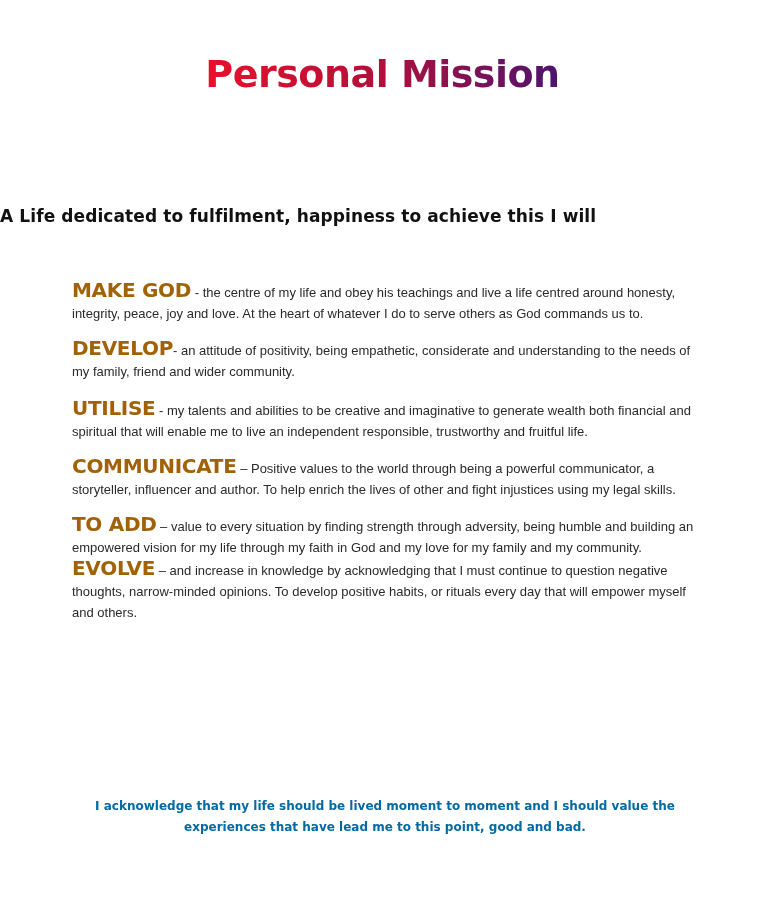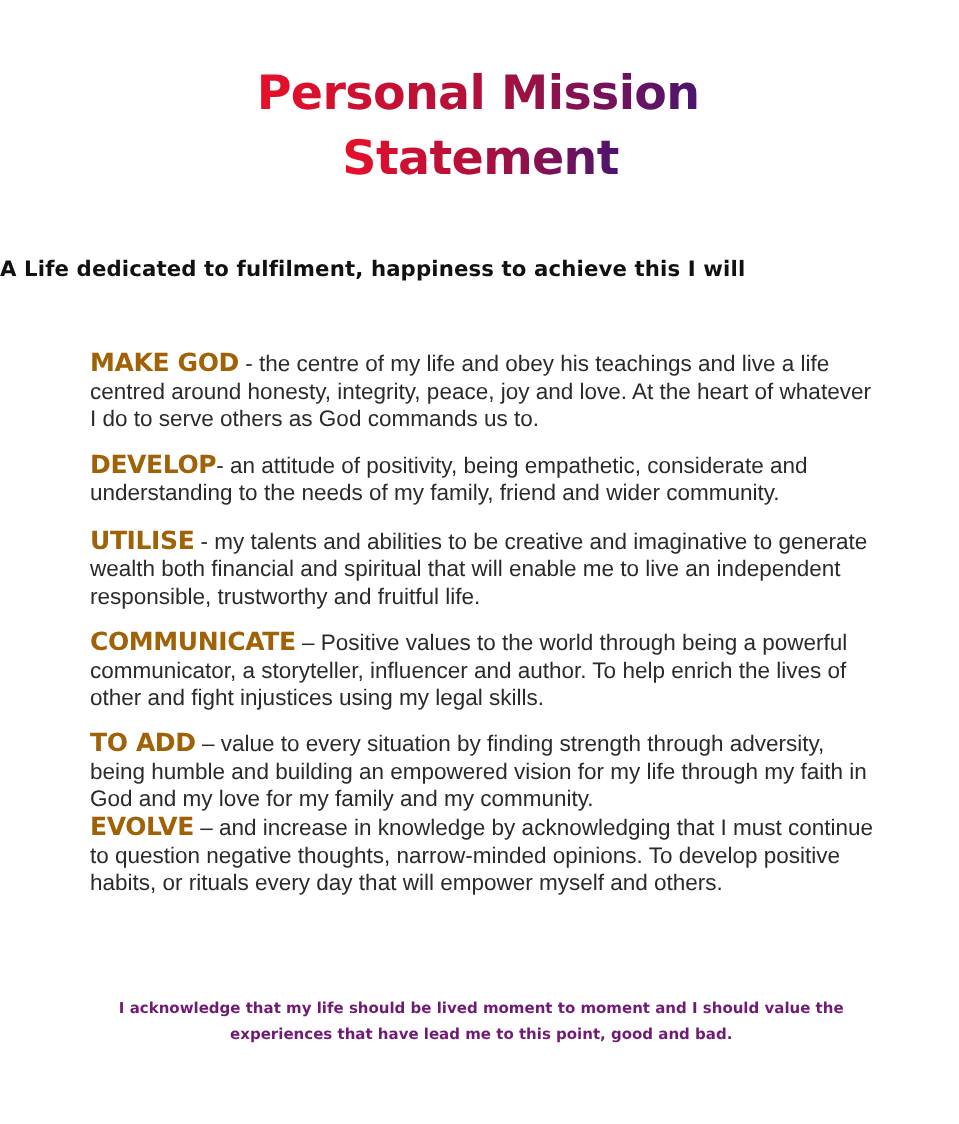--- a/index.html
+++ b/index.html
@@ -6,29 +6,28 @@
     body { width: 767px; height: 899px; position: relative; overflow: hidden; font-family: "Liberation Sans", sans-serif; color: #1a1a1a; }
     .title-block { position: absolute; left: 0; top: 48px; width: 767px; text-align: center; }
     .title-line { display: block; font-family: "DejaVu Sans", sans-serif; font-weight: bold; font-size: 38px; line-height: 52px; letter-spacing: -0.5px; }
     .grad { background: linear-gradient(90deg, #e8102a 0%, #b0103a 50%, #4b1470 100%); -webkit-background-clip: text; background-clip: text; color: transparent; }
     .title-line.l1 { margin-left: -2px; }
     .title-line.l2 { margin-left: 2px; }
     .subtitle { position: absolute; left: 0; top: 206px; width: 767px; text-align: left; font-family: "DejaVu Sans", sans-serif; font-size: 17px; font-weight: bold; color: #111; letter-spacing: 0.1px; }
     .sections { position: absolute; left: 72px; top: 280px; width: 630px; }
     .section { font-size: 13px; line-height: 21px; color: #2a2a2a; }
     .section .head { font-family: "DejaVu Sans", sans-serif; font-weight: bold; font-size: 20px; color: #a16207; letter-spacing: -0.3px; }
-    .section .body { font-family: "Liberation Sans", sans-serif; font-size: 18px; }
-    .closing { position: absolute; left: 60px; top: 796px; width: 650px; text-align: center; font-family: "DejaVu Sans", sans-serif; font-weight: bold; font-size: 12px; line-height: 21px; color: #701a75; }
+    .section .body { font-family: "Liberation Sans", sans-serif; font-size: 13px; }
+    .closing { position: absolute; left: 60px; top: 796px; width: 650px; text-align: center; font-family: "DejaVu Sans", sans-serif; font-weight: bold; font-size: 12px; line-height: 21px; color: #0369a1; }
   </style>
 </head>
 <body>
 
 <div class="title-block">
   <span class="title-line l1"><span class="grad">Personal Mission</span></span>
-  <span class="title-line l2"><span class="grad">Statement</span></span>
 </div>
 
 <div class="subtitle">A Life dedicated to fulfilment, happiness to achieve this I will</div>
 
 <div class="sections">
   <p class="section" style="margin:0 0 14px 0;">
     <span class="head">MAKE GOD</span><span class="body"> - the centre of my life and obey his teachings and live a life centred around honesty, integrity, peace, joy and love. At the heart of whatever I do to serve others as God commands us to.</span>
   </p>
   <p class="section" style="margin:0 0 14px 0;">
     <span class="head">DEVELOP</span><span class="body">- an attitude of positivity, being empathetic, considerate and understanding to the needs of my family, friend and wider community.</span>

